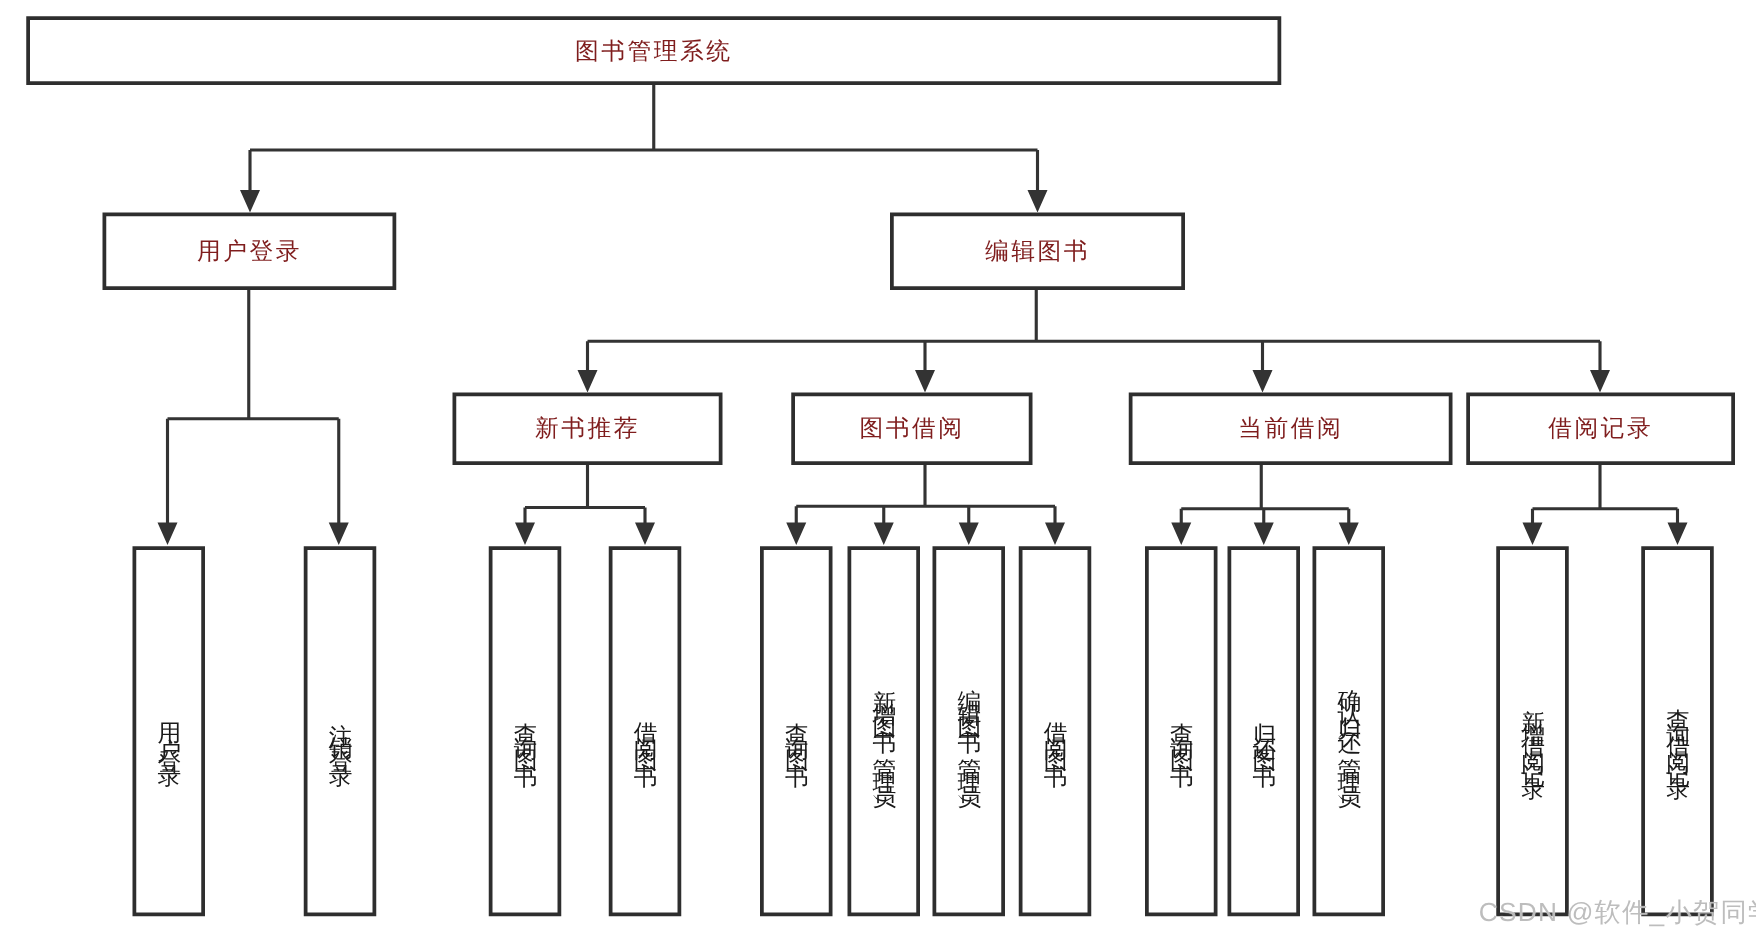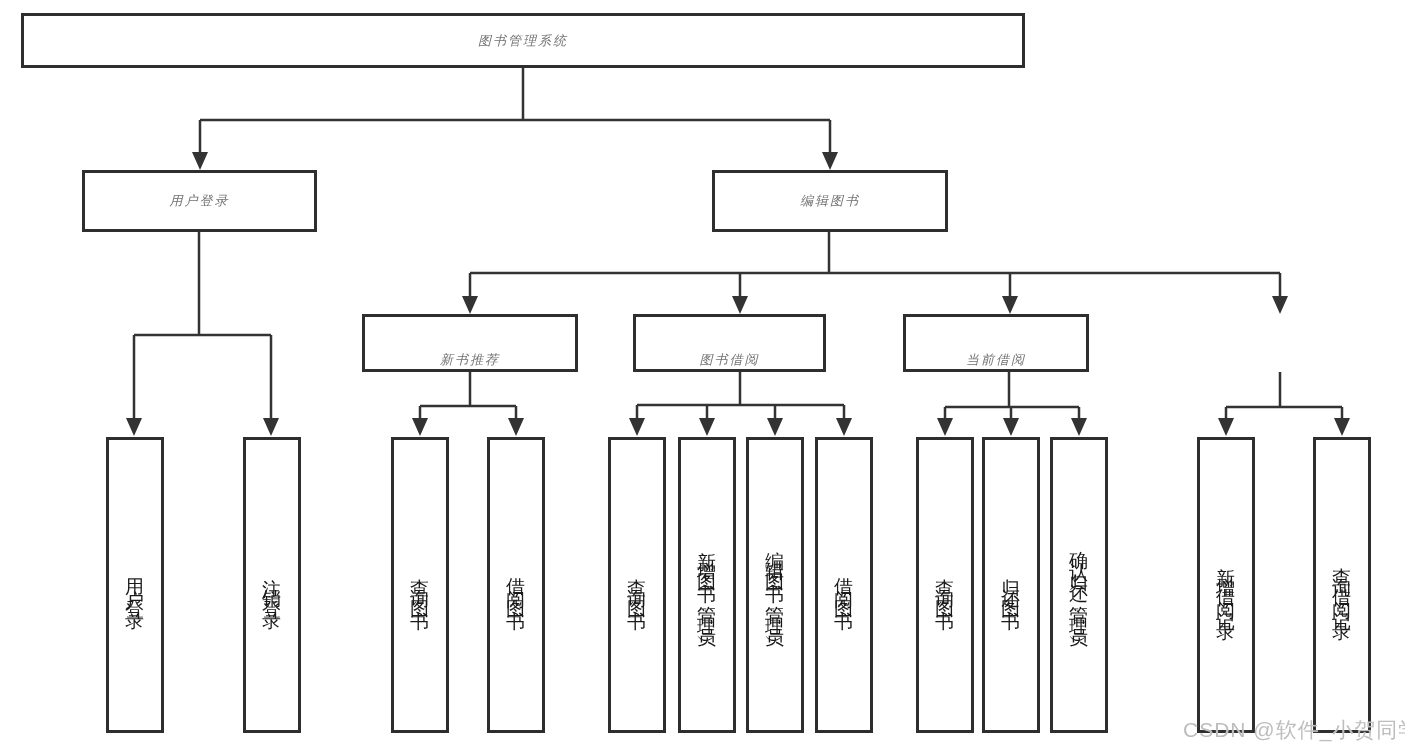--- a/index.html
+++ b/index.html
@@ -27,29 +27,28 @@
     position: absolute;
     box-sizing: border-box;
     border: 3px solid #2e2e2e;
     background: #ffffff;
     display: flex;
     align-items: center;
     justify-content: center;
     color: #1a1a1a;
   }
   .hlabel {
-    font-size: 13px;
+    font-size: 19px;
     letter-spacing: 2px;
-    color: #737373;
+    color: #7f1d1d;
     white-space: nowrap;
-    font-style: italic;
   }
   .root-box  { left: 21px;  top: 13px;  width: 1004px; height: 55px; }
   .l2-box    { top: 170px; height: 62px; }
-  .l3-box    { top: 314px; height: 58px; align-items: flex-end; }
+  .l3-box    { top: 314px; height: 58px; }
   .leaf-box  { top: 437px; height: 296px; width: 58px; }
   .vlabel {
     writing-mode: vertical-rl;
     text-orientation: mixed;
     font-size: 19px;
     line-height: 1;
     letter-spacing: 11px;
     color: #1a1a1a;
     white-space: nowrap;
   }
@@ -117,22 +116,25 @@
   <div class="box l2-box" style="left:712px; width:236px;">
     <span class="hlabel">编辑图书</span>
   </div>
 
   <div class="box l3-box" style="left:362px; width:216px;">
     <span class="hlabel">新书推荐</span>
   </div>
   <div class="box l3-box" style="left:633px; width:193px;">
     <span class="hlabel">图书借阅</span>
   </div>
-  <div class="box l3-box" style="left:903px; width:186px;">
+  <div class="box l3-box" style="left:903px; width:259px;">
     <span class="hlabel">当前借阅</span>
+  </div>
+  <div class="box l3-box" style="left:1173px; width:215px;">
+    <span class="hlabel">借阅记录</span>
   </div>
 
   <div class="box leaf-box" style="left:106px;">
     <span class="vlabel">用户登录</span>
   </div>
   <div class="box leaf-box" style="left:243px;">
     <span class="vlabel">注销登录</span>
   </div>
 
   <div class="box leaf-box" style="left:391px;">

